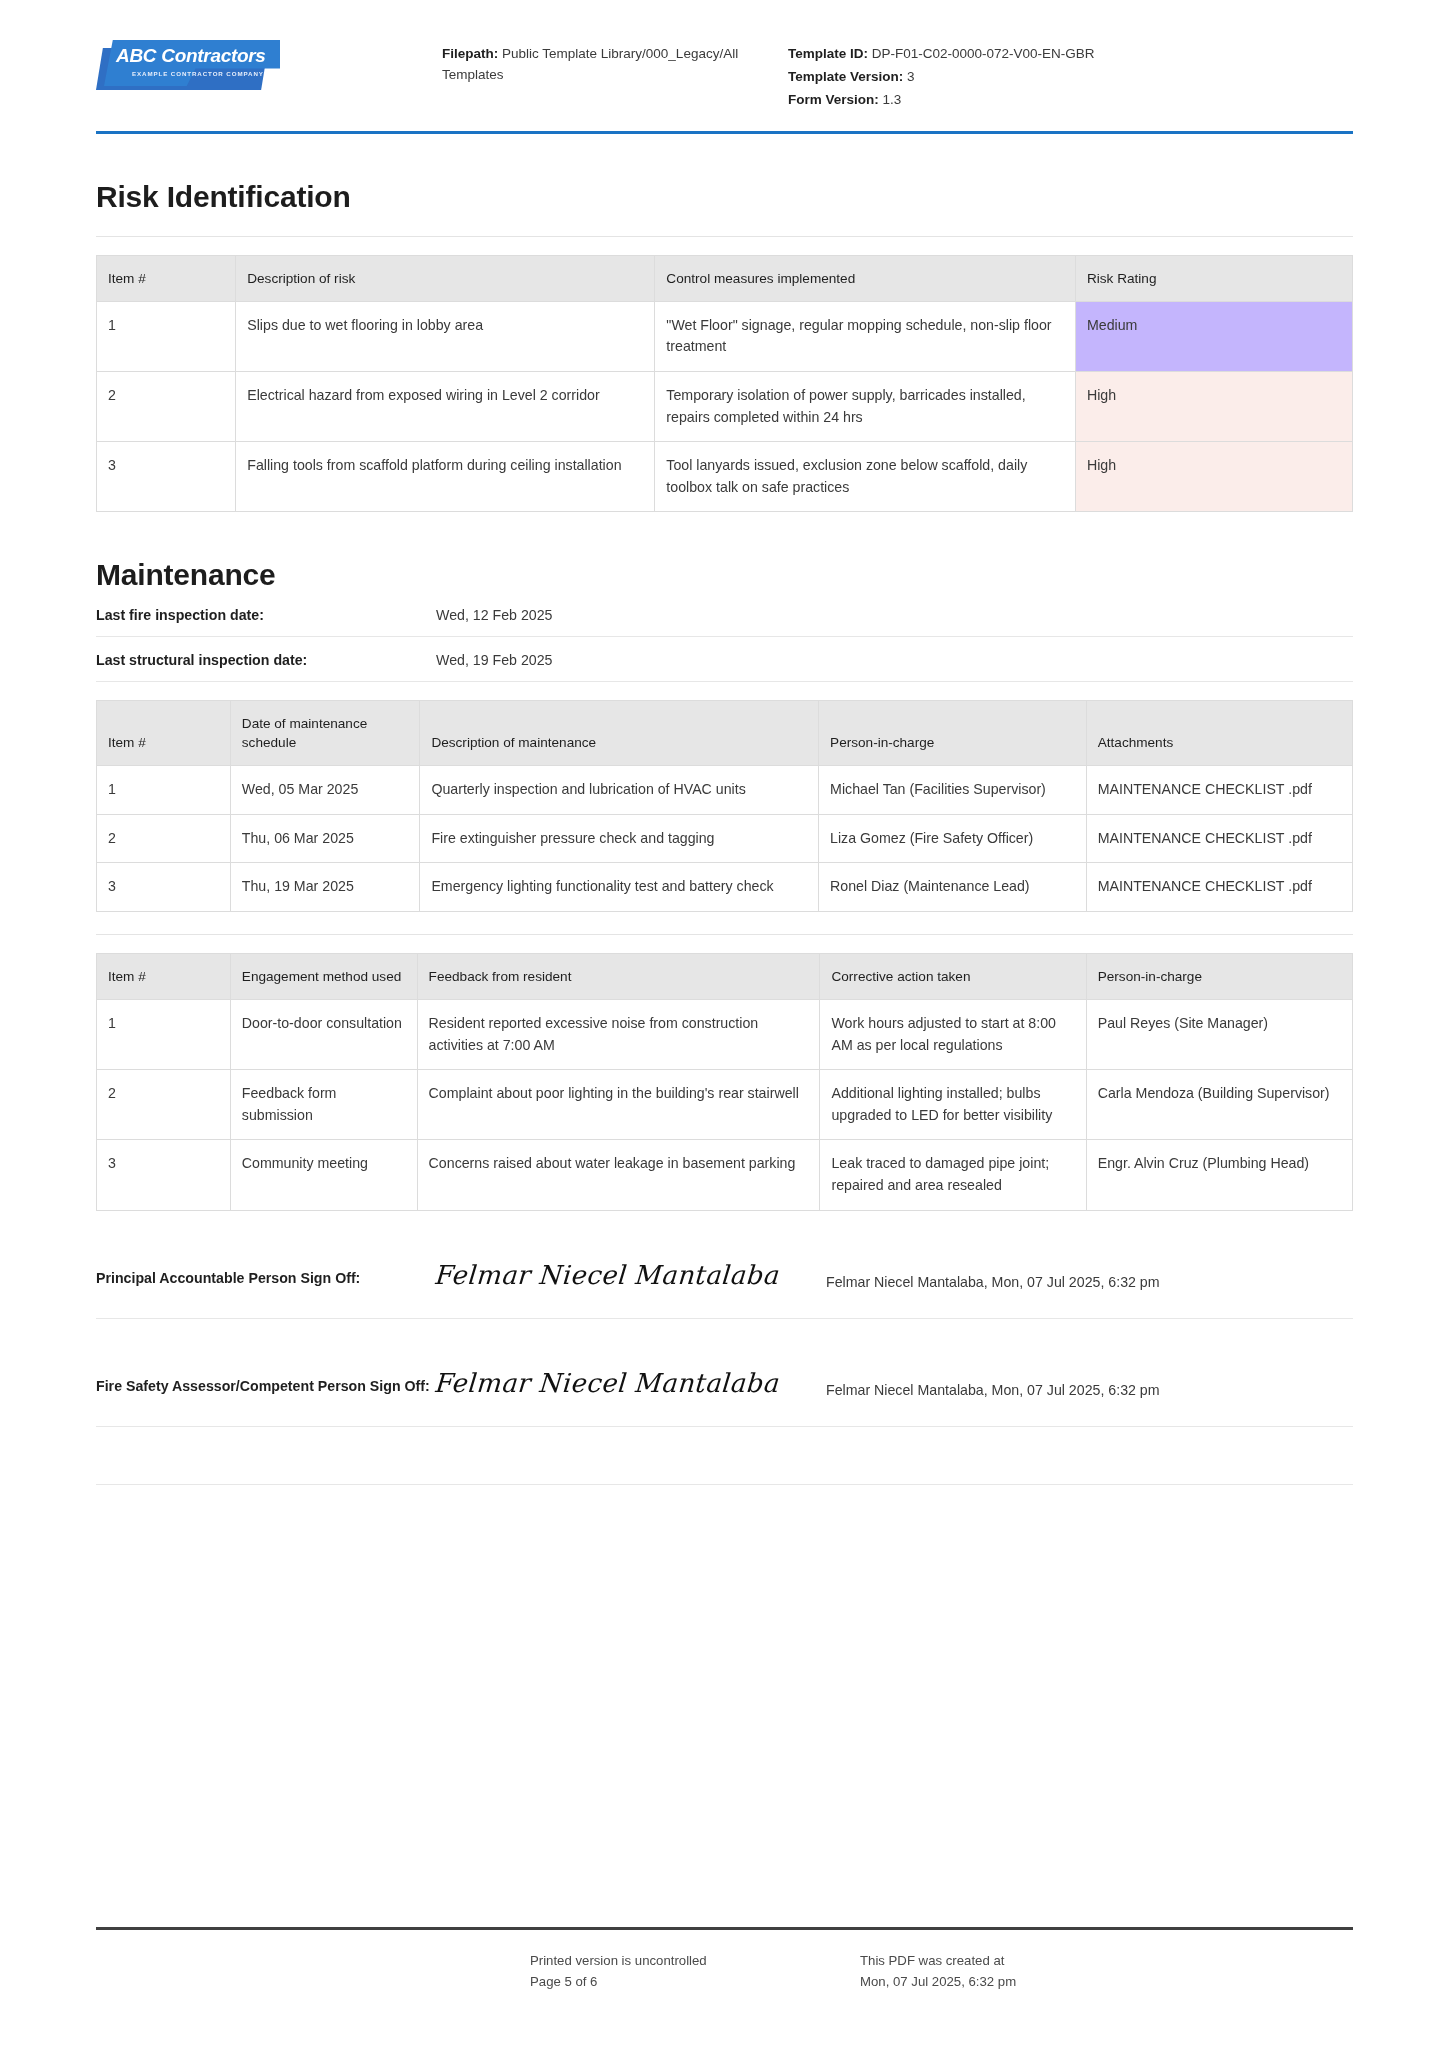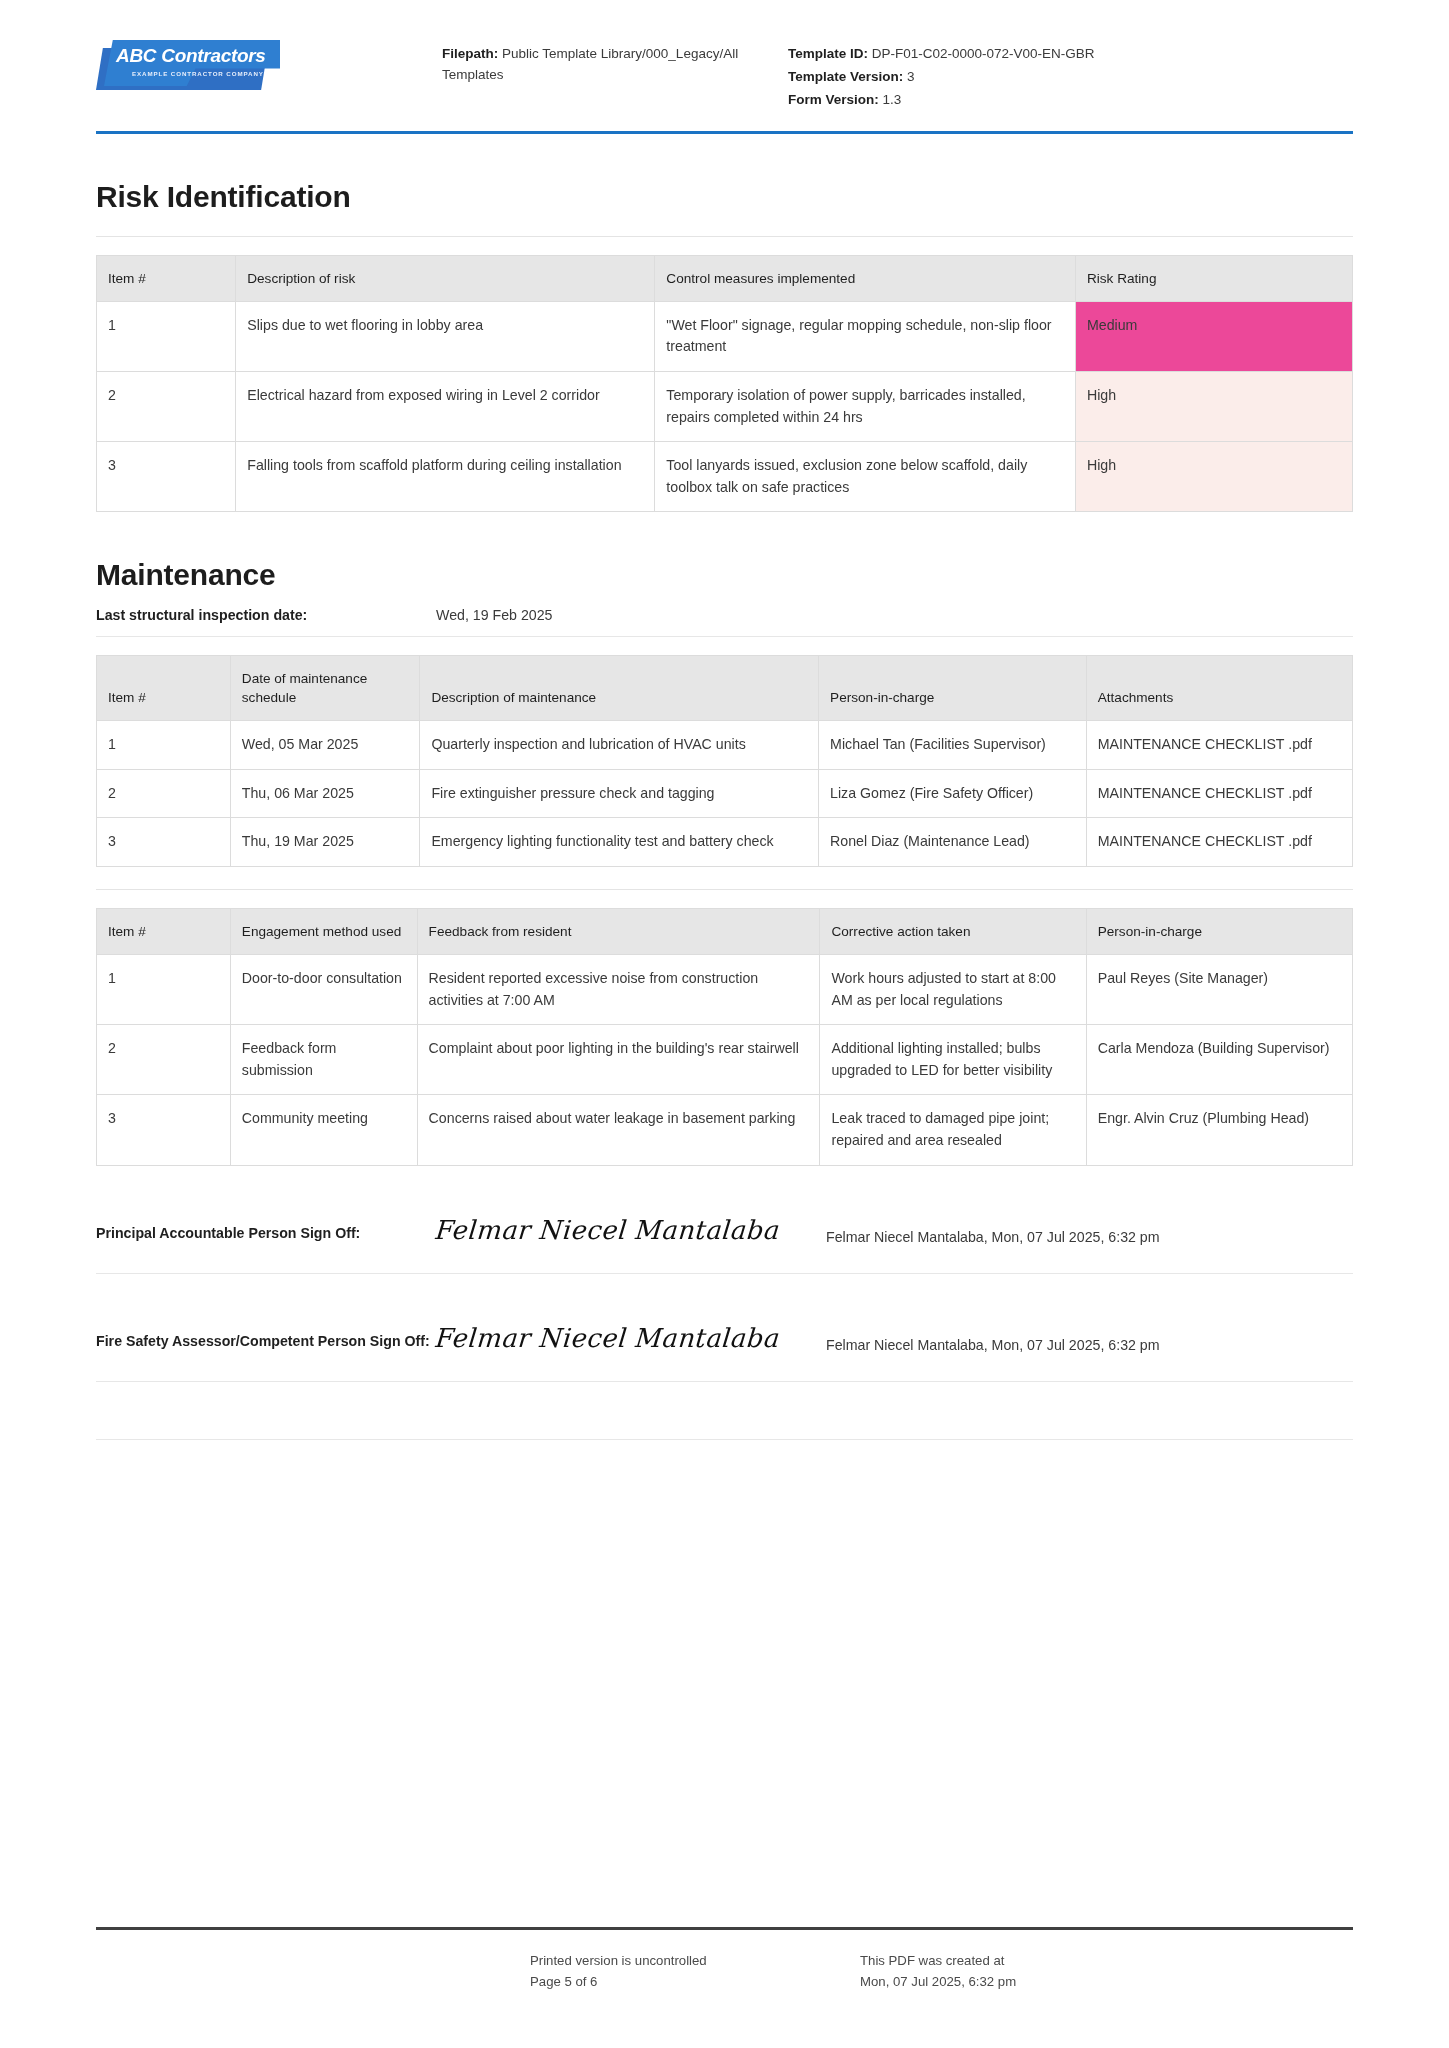--- a/index.html
+++ b/index.html
@@ -99,21 +99,21 @@
     vertical-align: bottom;
     line-height: 1.4;
   }
   table.grid td {
     border: 1px solid #dcdcdc;
     padding: 13px 11px;
     vertical-align: top;
     color: #3a3a3a;
     line-height: 1.52;
   }
-  .rating-medium { background: #ec4899; margin-left: 44px; }
+  .rating-medium { background: #c4b5fd; margin-left: 44px; }
   .rating-high   { background: #fbedea; }
 
   
   .tbl-risk col.c1 { width: 95px; }
   .tbl-risk col.c2 { width: 286px; }
   .tbl-risk col.c3 { width: 287px; }
   .tbl-risk col.c4 { width: 189px; }
 
   
   .tbl-maint col.c1 { width: 96px; }
@@ -270,20 +270,24 @@
         <td>Falling tools from scaffold platform during ceiling installation</td>
         <td>Tool lanyards issued, exclusion zone below scaffold, daily toolbox talk on safe practices</td>
         <td class="rating-high">High</td>
       </tr>
     </tbody>
   </table>
 
   <h2 class="section-title">Maintenance</h2>
 
   <div class="field-row">
+    <div class="field-label">Last fire inspection date:</div>
+    <div class="field-value">Wed, 12 Feb 2025</div>
+  </div>
+  <div class="field-row">
     <div class="field-label">Last structural inspection date:</div>
     <div class="field-value">Wed, 19 Feb 2025</div>
   </div>
 
   <table class="grid tbl-maint">
     <colgroup>
         <col class="c1">
         <col class="c2">
         <col class="c3">
         <col class="c4">

